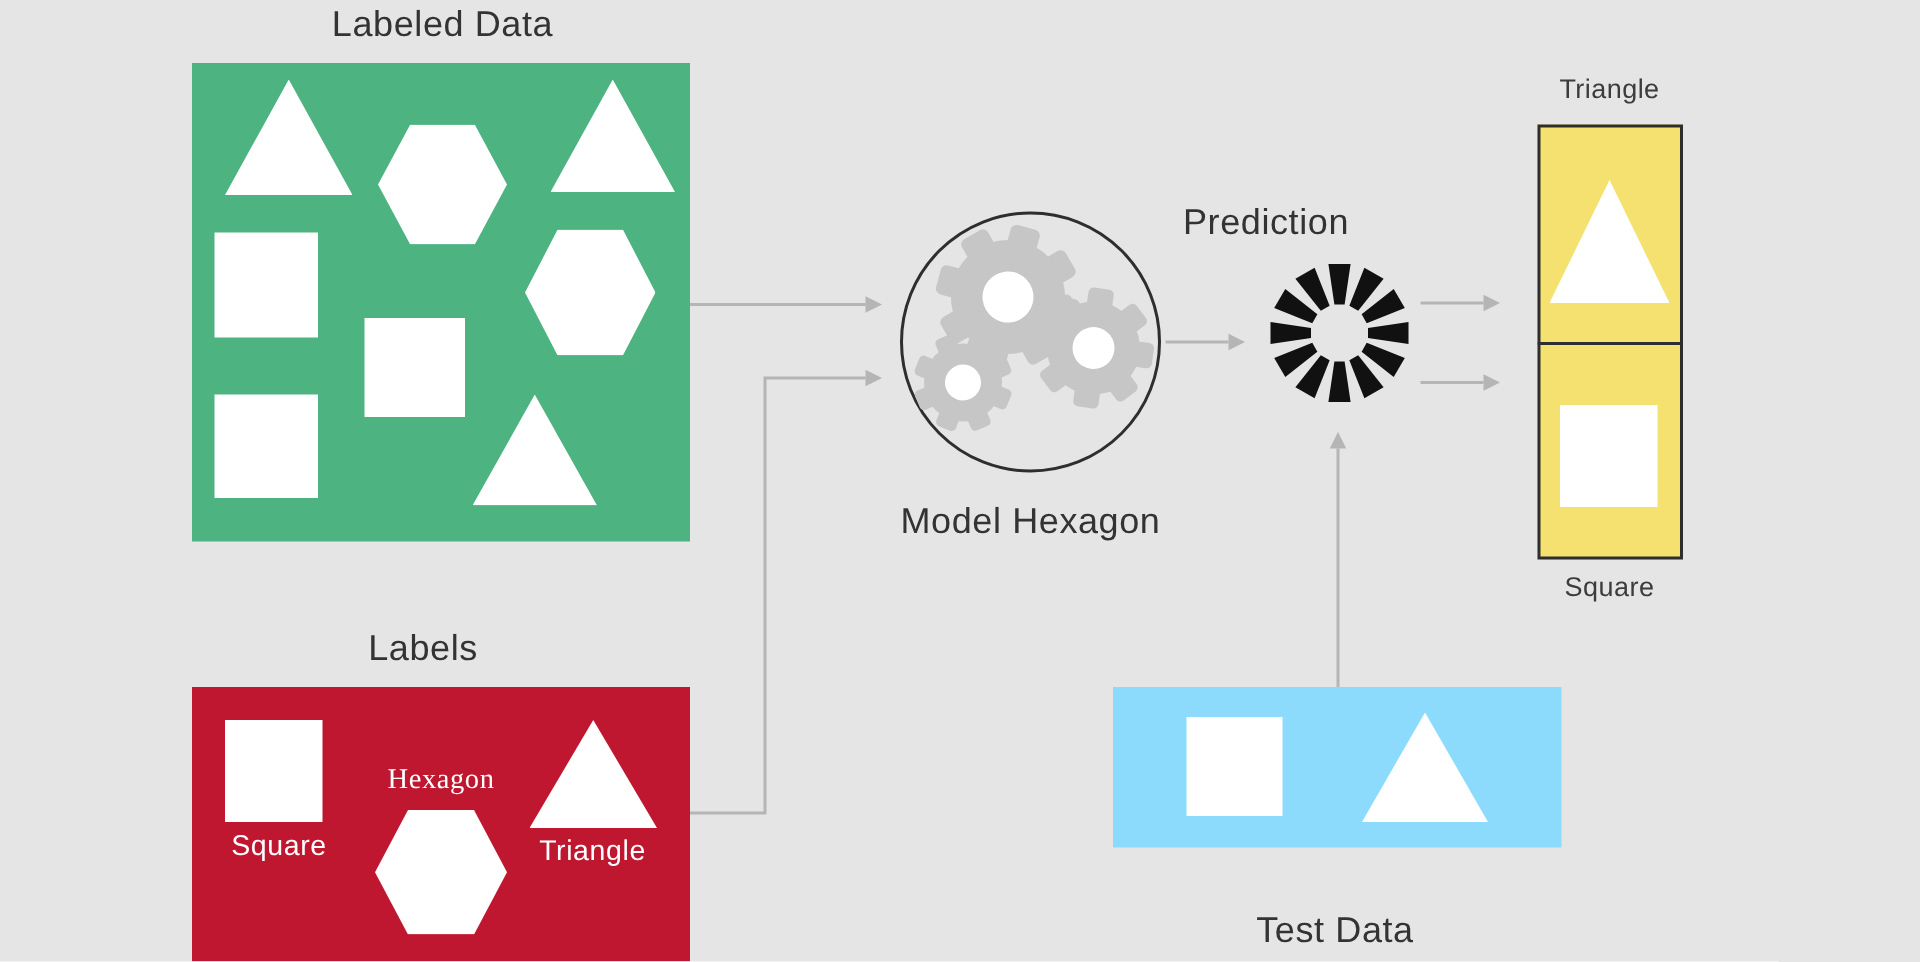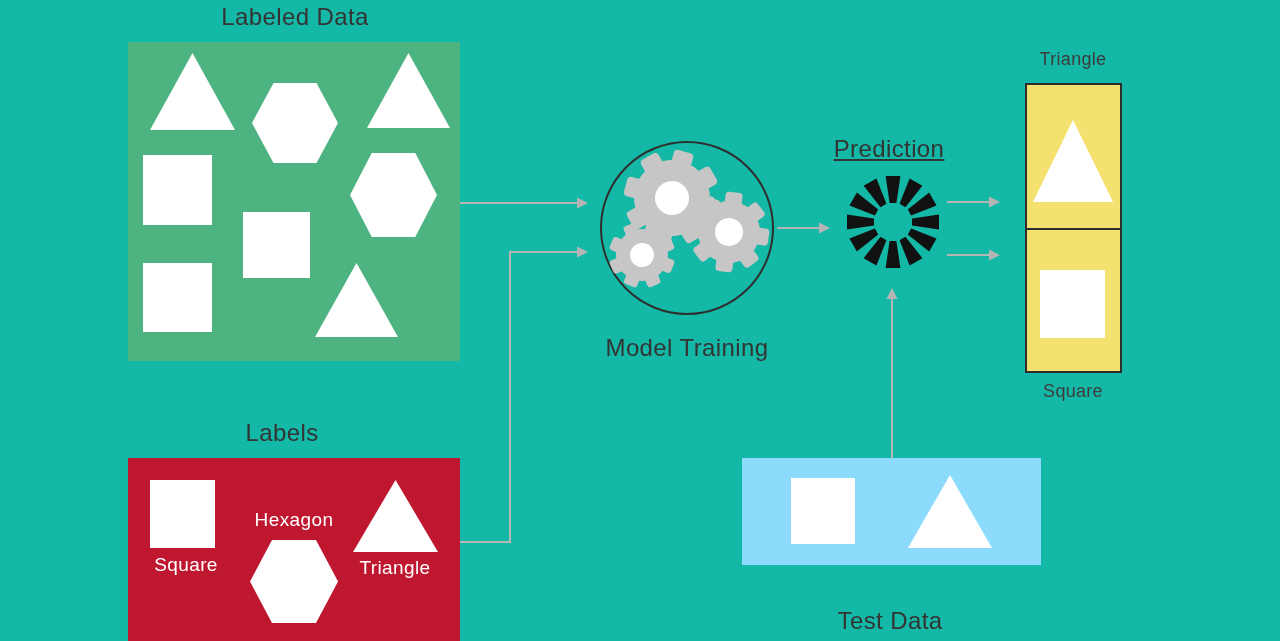--- a/index.html
+++ b/index.html
@@ -1,16 +1,16 @@
 <!DOCTYPE html>
 <html style="--green: #4DB380; --red: #C01731; --blue: #8DDBFC; --yellow: #F5E170; --arrow_gray: #B5B5B5; --gear_gray: #C6C6C6; --spinner_black: #111111; --outline: #2E2E2E; --dark: #333333;"><head>
 <meta charset="utf-8">
 <style>
   html,body{margin:0;padding:0;background:#fff;}
-  #canvas{position:relative;width:1280px;height:641px;background:#14b8a6;overflow:hidden;
+  #canvas{position:relative;width:1280px;height:641px;background:#e5e5e5;overflow:hidden;
           font-family:"Liberation Sans",sans-serif;color:var(--dark,#333);}
   .heading{position:absolute;transform:translateX(-50%);white-space:nowrap;
            font-size:24px;font-weight:500;letter-spacing:.4px;color:var(--dark,#333);}
   .small-label{position:absolute;transform:translateX(-50%);white-space:nowrap;
            font-size:18px;font-weight:400;letter-spacing:.3px;color:#3c3c3c;}
   .white-label{position:absolute;transform:translateX(-50%);white-space:nowrap;
            font-size:19px;font-weight:400;letter-spacing:.4px;color:#fff;}
   .panel{position:absolute;}
   .green-box{background:var(--green,#4DB380);}
   .red-box{background:var(--red,#C01731);}
@@ -45,21 +45,21 @@
     <div class="shape hex" style="left:222px;top:111px;width:87px;height:84px;"></div>
     <div class="shape" style="left:115px;top:170px;width:67px;height:66px;"></div>
     <div class="shape" style="left:15px;top:221px;width:69px;height:69px;"></div>
     <div class="shape tri" style="left:187px;top:221px;width:83px;height:74px;"></div>
   </div>
 
   <div class="heading" style="left:282px;top:419px;">Labels</div>
   <div class="panel red-box" style="left:128px;top:458px;width:332px;height:183px;">
     <div class="shape" style="left:22px;top:22px;width:65px;height:68px;"></div>
     <div class="white-label" style="left:58px;top:96px;">Square</div>
-    <div class="white-label" style="left:166px;top:51px;">Hexagon</div>
+    <div class="white-label" style="left:166px;top:51px;font-family:Liberation Serif, serif;">Hexagon</div>
     <div class="shape hex" style="left:122px;top:82px;width:88px;height:83px;"></div>
     <div class="shape tri" style="left:225px;top:22px;width:85px;height:72px;"></div>
     <div class="white-label" style="left:267px;top:99px;">Triangle</div>
   </div>
 
   <div class="circle-node">
     <svg class="gears" width="174" height="174" viewBox="0 0 174 174">
       <g transform="translate(72,57) rotate(15)">
         <g class="gear">
           <rect x="-10" y="-48" width="20" height="96" rx="4"></rect>
@@ -85,23 +85,23 @@
           <rect x="-7" y="-33" width="14" height="66" rx="3"></rect>
           <rect x="-7" y="-33" width="14" height="66" rx="3" transform="rotate(45)"></rect>
           <rect x="-7" y="-33" width="14" height="66" rx="3" transform="rotate(90)"></rect>
           <rect x="-7" y="-33" width="14" height="66" rx="3" transform="rotate(135)"></rect>
           <circle r="26"></circle>
         </g>
         <circle class="gear-hole" r="12"></circle>
       </g>
     </svg>
   </div>
-  <div class="heading" style="left:687px;top:334px;">Model Training</div>
+  <div class="heading" style="left:687px;top:334px;">Model Hexagon</div>
 
-  <div class="heading" style="left:889px;top:135px;text-decoration:underline;">Prediction</div>
+  <div class="heading" style="left:844px;top:135px;">Prediction</div>
   <svg class="spinner" width="100" height="100" viewBox="-50 -50 100 100">
     <g>
       <path class="spoke" d="M -3.4 -19 L -7.4 -46 L 7.4 -46 L 3.4 -19 Z"></path>
       <path class="spoke" d="M -3.4 -19 L -7.4 -46 L 7.4 -46 L 3.4 -19 Z" transform="rotate(30)"></path>
       <path class="spoke" d="M -3.4 -19 L -7.4 -46 L 7.4 -46 L 3.4 -19 Z" transform="rotate(60)"></path>
       <path class="spoke" d="M -3.4 -19 L -7.4 -46 L 7.4 -46 L 3.4 -19 Z" transform="rotate(90)"></path>
       <path class="spoke" d="M -3.4 -19 L -7.4 -46 L 7.4 -46 L 3.4 -19 Z" transform="rotate(120)"></path>
       <path class="spoke" d="M -3.4 -19 L -7.4 -46 L 7.4 -46 L 3.4 -19 Z" transform="rotate(150)"></path>
       <path class="spoke" d="M -3.4 -19 L -7.4 -46 L 7.4 -46 L 3.4 -19 Z" transform="rotate(180)"></path>
       <path class="spoke" d="M -3.4 -19 L -7.4 -46 L 7.4 -46 L 3.4 -19 Z" transform="rotate(210)"></path>

